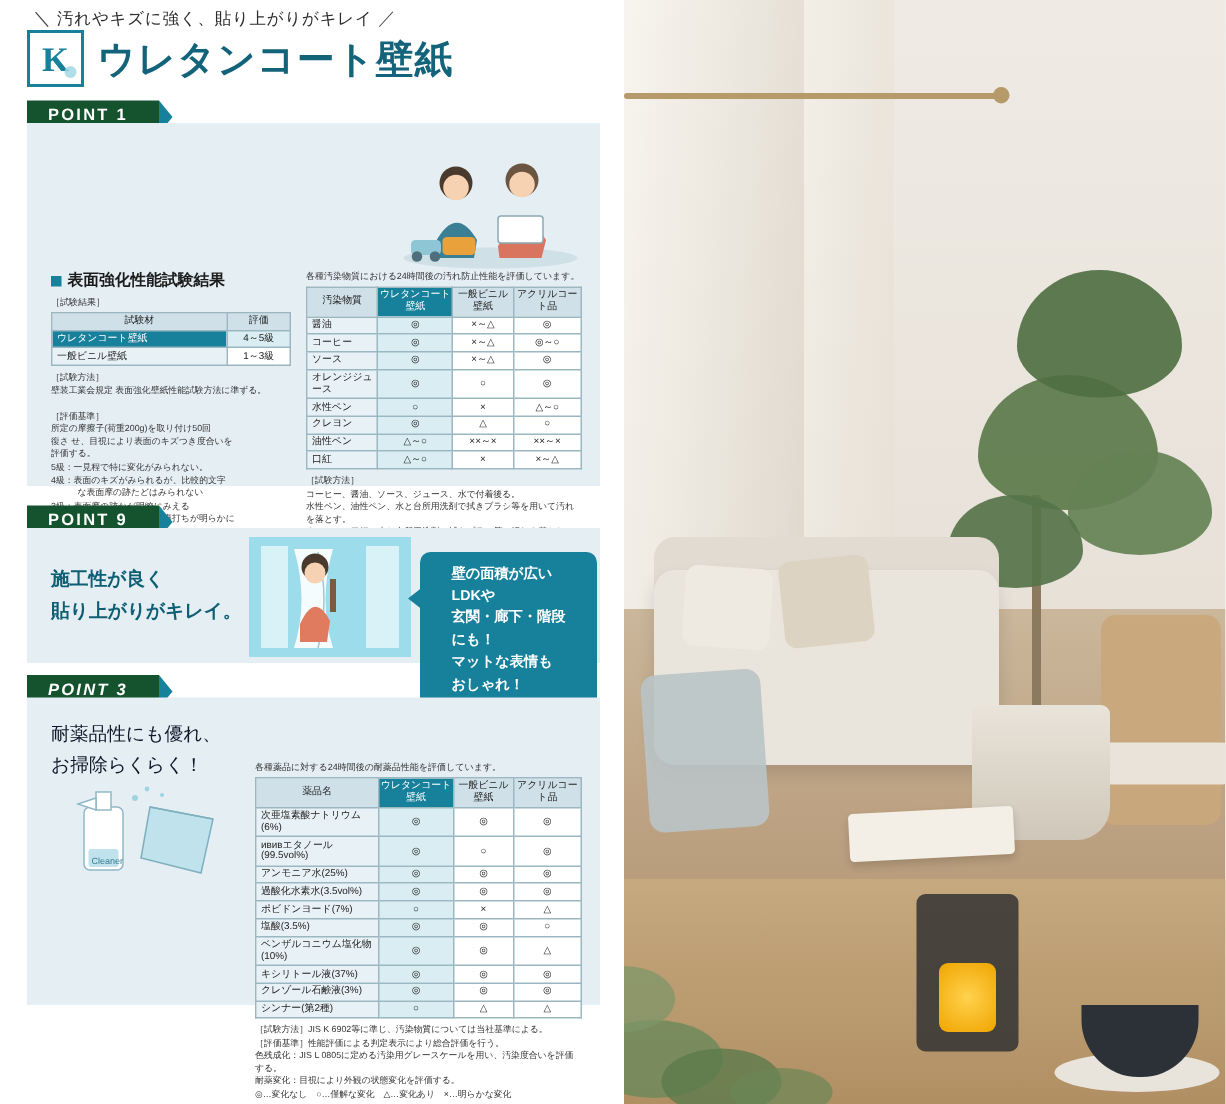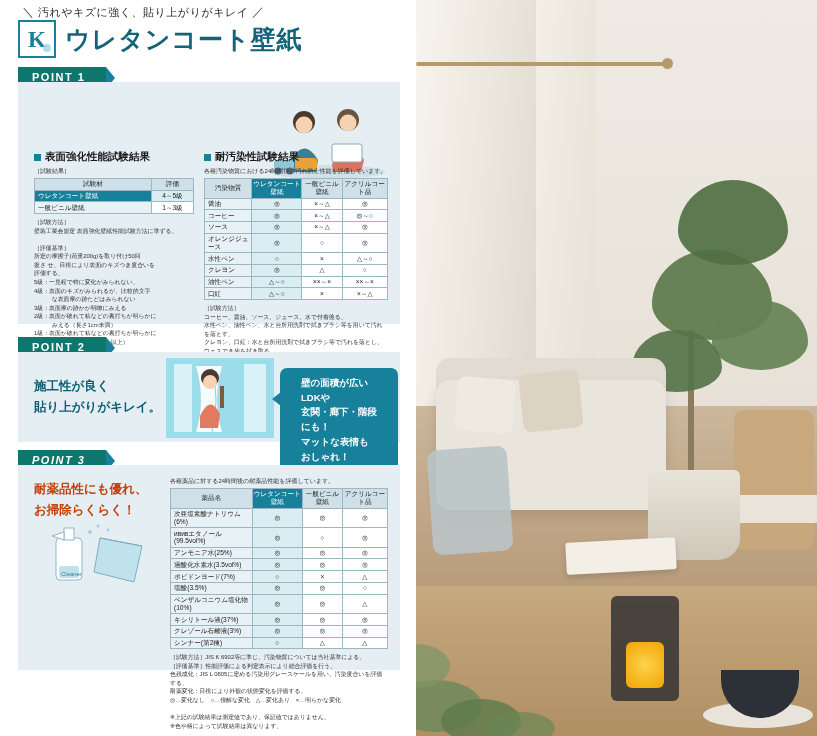--- a/index.html
+++ b/index.html
@@ -40,21 +40,21 @@
   .k-badge::after{
     content:""; position:absolute; right:3px; bottom:4px;
     width:8px; height:8px; border-radius:50%; background:#9ed4e3; opacity:.8;
   }
   .main-title {
     font-size:25px; font-weight:bold; color:#13647a; letter-spacing:1px;
   }
 
   
   .point-label {
-    background:#0f766e; color:#fff; font-size:11px; font-weight:bold;
+    background:#14532d; color:#fff; font-size:11px; font-weight:bold;
     letter-spacing:1.5px; padding:4px 0 4px 14px; width:88px;
     position:relative;
   }
   .point-label::after{
     content:""; position:absolute; right:-9px; top:0;
     border-top:11.5px solid transparent; border-bottom:11.5px solid transparent;
     border-left:9px solid #17819b;
   }
 
   .panel {
@@ -72,21 +72,21 @@
   .kids-art {
     position:absolute; right:8px; top:18px; width:130px; height:80px;
   }
 
   .sec-title {
     font-size:10.5px; font-weight:bold; color:#1b1b1b; margin:0 0 3px 0;
     display:flex; align-items:center; gap:4px;
   }
   .sq { display:inline-block; width:7px; height:7px; background:#17819b; }
 
-  .blk { position:absolute; }
+  .blk { position:absolute;margin-top:30px; }
   #b1 { left:16px; top:68px; width:160px; }
   #b2 { left:186px; top:68px; width:184px; }
 
   table.t { border-collapse:collapse; width:100%; background:#fff; }
   table.t th, table.t td {
     border:1px solid #9bb7c2; font-size:6.6px; text-align:center;
     padding:1.4px 1px; color:#222; line-height:1.2;
   }
   table.t th { background:#cfe0e8; font-weight:normal; }
   table.t th.hl { background:#17819b; color:#fff; }
@@ -116,21 +116,21 @@
     content:""; position:absolute; left:-8px; top:24px;
     border-top:7px solid transparent; border-bottom:7px solid transparent;
     border-right:9px solid #17819b;
   }
 
   
   #p3-label { position:absolute; left:18px; top:450px;font-style:italic; }
   #p3-panel { left:18px; top:465px; width:382px; height:205px; }
   .p3-heading {
     position:absolute; left:16px; top:14px; width:140px;
-    font-size:12.5px; font-weight:bold; color:#c2410c; line-height:1.7;
+    font-size:12.5px; font-weight:normal; color:#0f172a; line-height:1.7;
   }
   .spray-art { position:absolute; left:20px; top:55px; width:125px; height:70px; }
   #b3 { left:152px; top:12px; width:218px; }
 
   
   .photo {
     position:absolute; left:416px; top:0; width:401px; height:736px;
     overflow:hidden; background:#cfc4b4;
   }
   .ph-wall { position:absolute; inset:0; background:linear-gradient(180deg,#efebe4 0%, #e7e1d8 55%, #ded6ca 100%); }
@@ -301,24 +301,20 @@
 4級：表面のキズがみられるが、比較的文字
 　　　な表面摩の跡たどはみられない
 3級：表面摩の跡かが明瞭にみえる
 2級：表面が破れて粘などの裏打ちが明らかに
 　　　みえる（長さ1cm未満）
 1級：表面が破れて粘などの裏打ちが明らかに
 　　　かにみえる（長さ1cm以上）</div>
       </div>
 
       <div class="blk" id="b2">
-        <div class="sec-title">
-          <span class="sq"></span>
-          <span>耐汚染性試験結果</span>
-        </div>
         <div style="font-size:6px;color:#333;margin-bottom:2px;">各種汚染物質における24時間後の汚れ防止性能を評価しています。</div>
         <table class="t" id="tb-stain">
             <thead>
               <tr>
                 <th>汚染物質</th>
                 <th class="hl">ウレタンコート壁紙</th>
                 <th>一般ビニル壁紙</th>
                 <th>アクリルコート品</th>
               </tr>
             </thead>
@@ -378,21 +374,21 @@
 水性ペン、油性ペン、水と台所用洗剤で拭きブラシ等を用いて汚れを落とす。
 クレヨン、口紅：水と台所用洗剤で拭きブラシ等で汚れを落とし、ウェスでき先を拭き取る。
 
 ［評価基準］
 JIS L 0805に定める汚染用グレースケールを用い、汚染度合いを評価する。
 ◎：5級 汚れが残らない　○：4級 ほとんど汚れが残らない
 △：3級 かすり汚れが残る　×：2級 かなり汚れが残る　××：1級 汚れが濃く残る</div>
       </div>
     </div>
 
-    <div id="p2-label" class="point-label">POINT 2</div>
+    <div id="p2-label" class="point-label">POINT 9</div>
     <div id="p2-panel" class="panel">
       <div class="p2-heading" style="white-space:pre-line">施工性が良く
 貼り上がりがキレイ。</div>
 
       <svg class="p2-art" viewBox="0 0 108 80">
         <rect x="0" y="0" width="108" height="80" fill="#9ddcea"></rect>
         <rect x="8" y="6" width="18" height="68" fill="#d9f2f7"></rect>
         <rect x="78" y="6" width="22" height="68" fill="#d9f2f7"></rect>
         <path d="M30 8 q10 34 0 66 l26 0 q-10 -32 0 -66z" fill="#ffffff" opacity=".9"></path>
         <path d="M46 10 q8 32 0 64" stroke="#9cc9d6" fill="none"></path>

